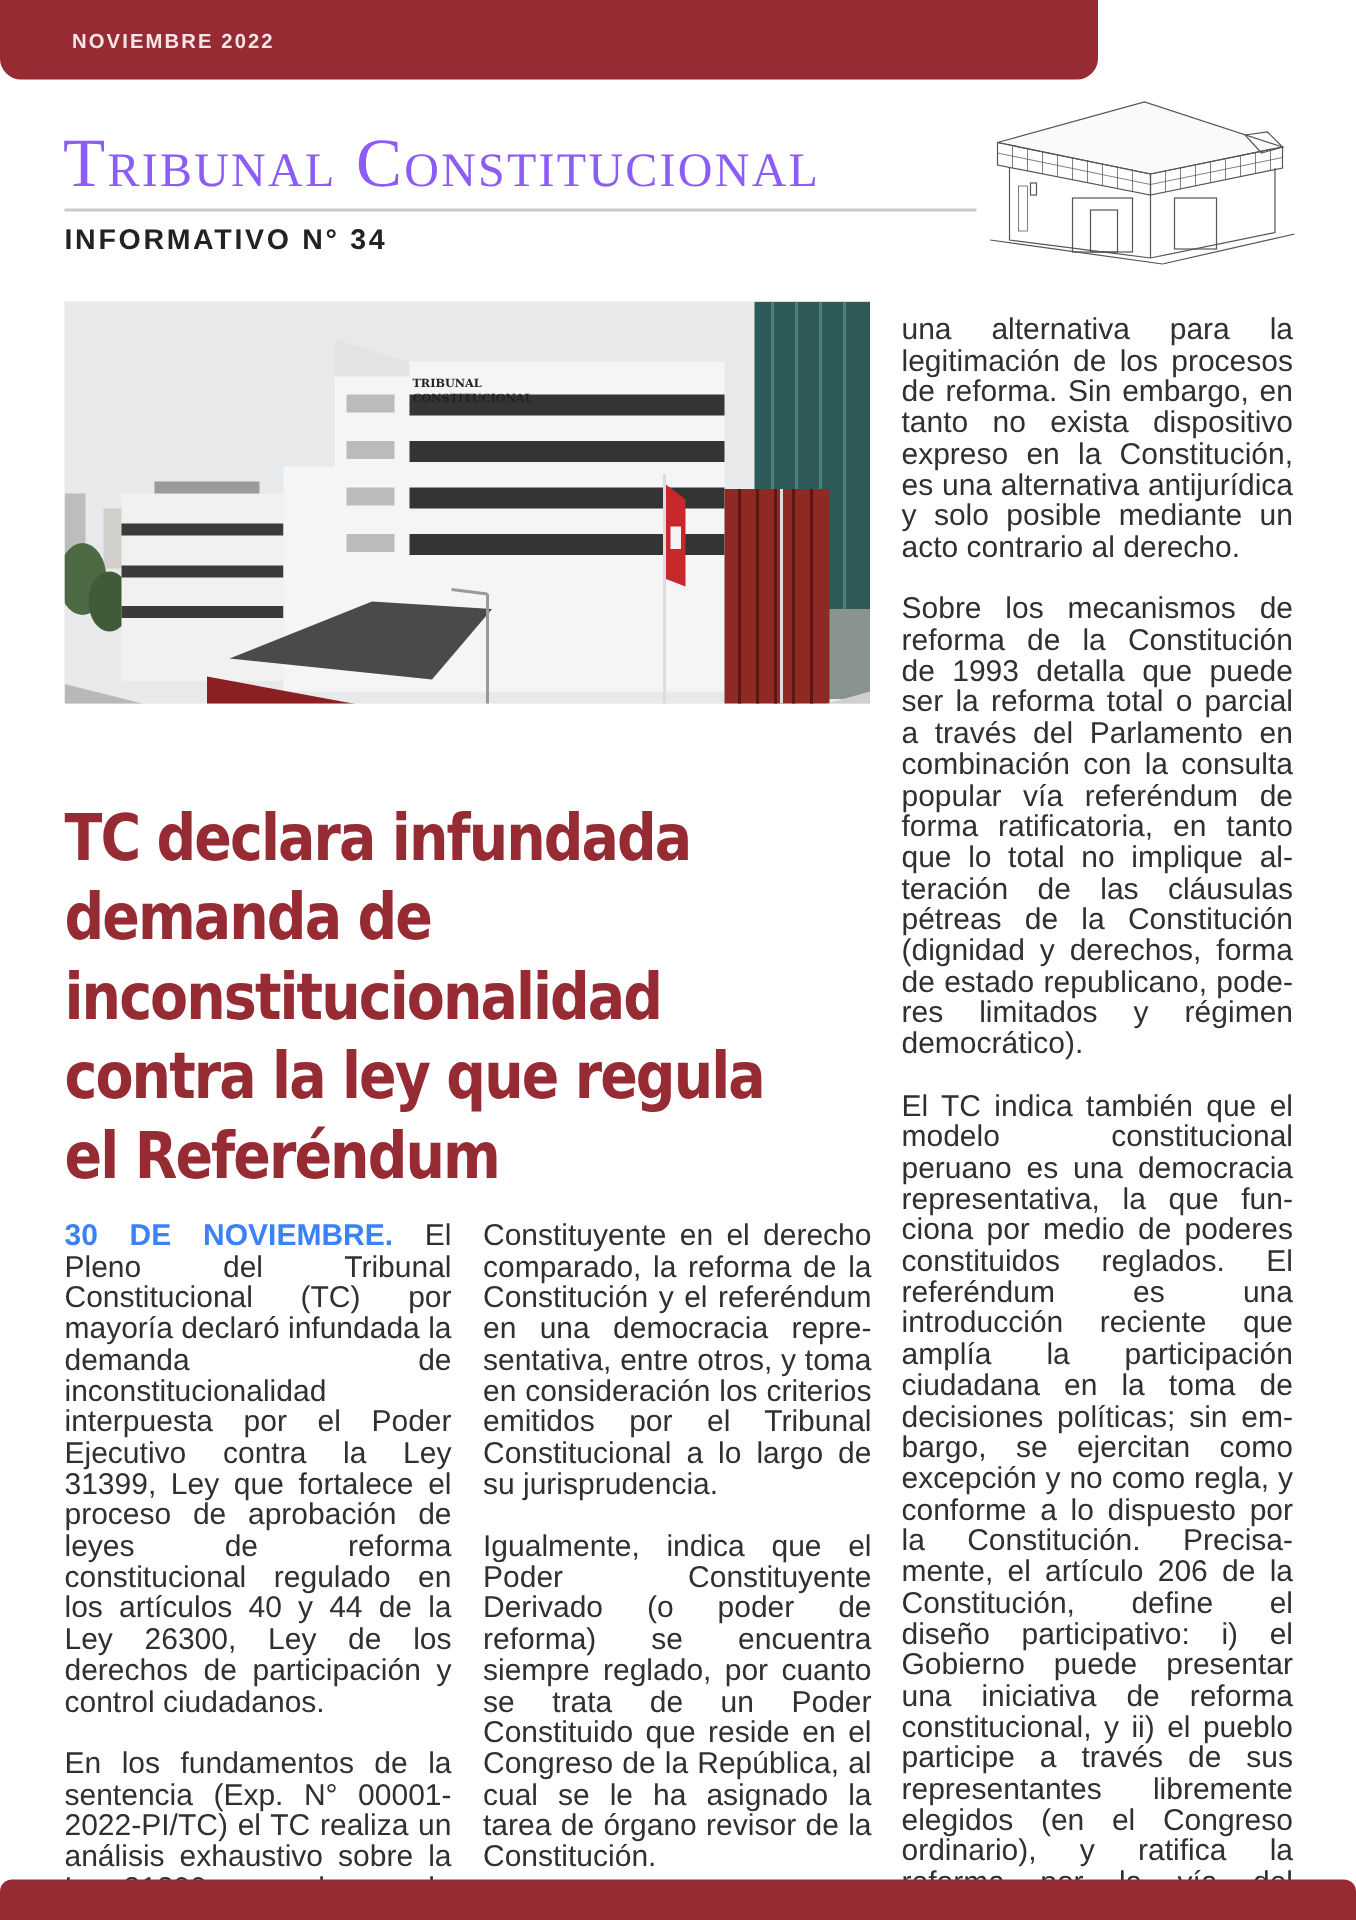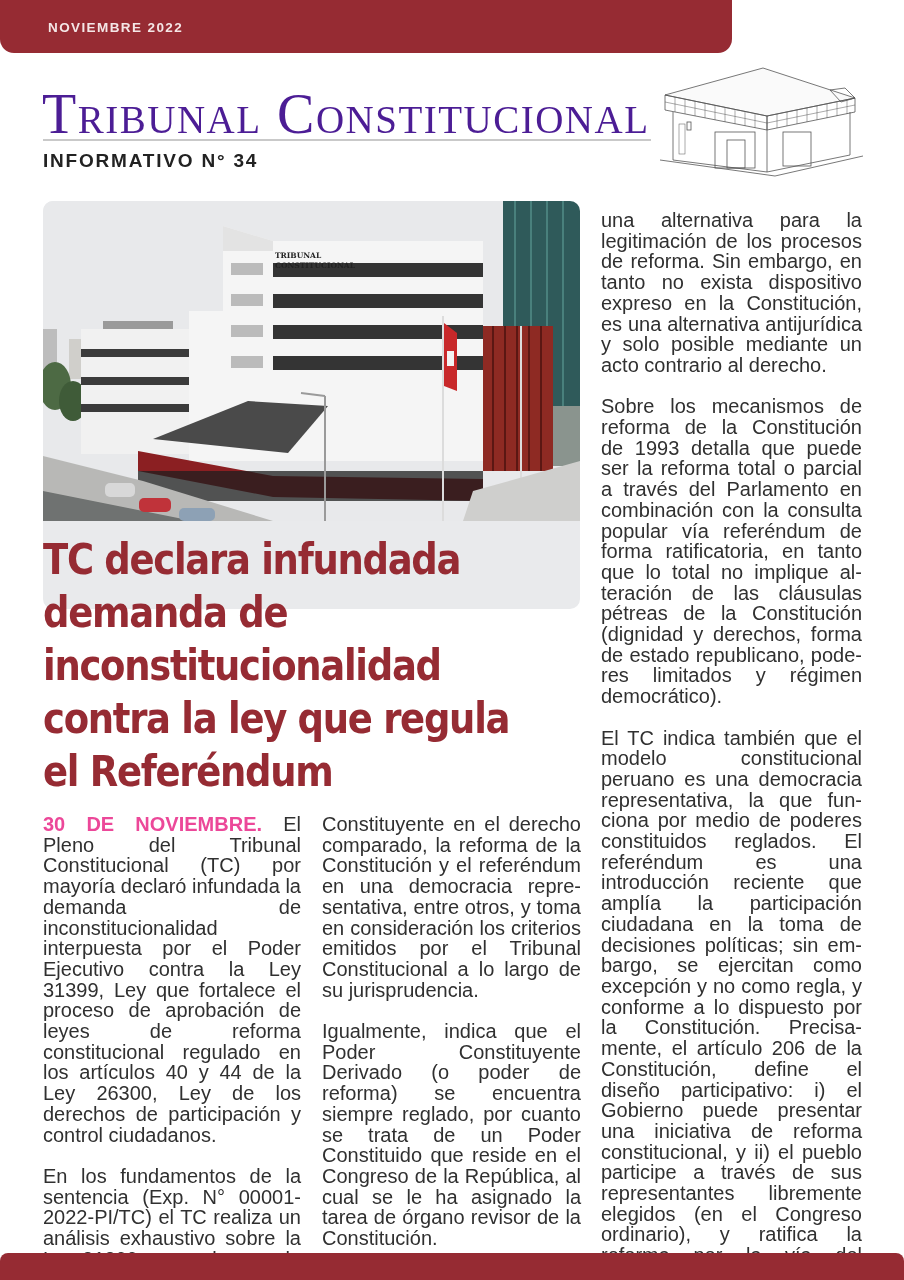--- a/index.html
+++ b/index.html
@@ -11,53 +11,53 @@
     background: #962b33; border-radius: 0 0 14px 14px;
   }
   .top-band .month {
     position: absolute; left: 48px; top: 20px;
     color: #f4e6e6; font-size: 13.5px; font-weight: bold; letter-spacing: 1.4px;
   }
 
   .masthead-title {
     position: absolute; left: 42px; top: 86px;
     font-family: "Liberation Serif", "DejaVu Serif", serif;
-    color: #4c1d95; font-size: 56px; letter-spacing: 1.5px; font-variant: small-caps;
+    color: #8b5cf6; font-size: 46px; letter-spacing: 1.5px; font-variant: small-caps;
     white-space: nowrap; line-height: 1;
   }
   .masthead-rule {
     position: absolute; left: 43px; top: 139px; width: 608px; height: 2px; background: #c9c9c9;
   }
   .issue-label {
     position: absolute; left: 43px; top: 150px;
     font-size: 19px; font-weight: bold; letter-spacing: 1.8px; color: #222;
   }
   .building-sketch { position: absolute; left: 655px; top: 60px; width: 210px; height: 118px; }
 
-  .photo { position: absolute; left: 43px; top: 201px; width: 537px; height: 408px; overflow: hidden; background: #e9eaec; border-radius: 10px; }
+  .photo { position: absolute; left: 43px; top: 201px; width: 537px; height: 268px; overflow: hidden; background: #e9eaec; }
 
   .headline {
     position: absolute; left: 43px; top: 533px; width: 545px;
     font-family: "DejaVu Sans", sans-serif; font-weight: bold; color: #962b33;
     font-size: 43px; line-height: 53px; letter-spacing: -1.5px;
     transform: scaleX(0.86); transform-origin: left top;
     width: 640px;
   }
 
   .col {
     position: absolute; font-size: 20px; line-height: 20.7px; color: #303030;
     text-align: justify; hyphens: manual;
     font-family: "Liberation Sans", sans-serif;
   }
   .col p { margin-bottom: 20.7px; }
   .col p:last-child { margin-bottom: 0; }
   .col-1 { left: 43px; top: 814px; width: 258px; }
   .col-2 { left: 322px; top: 814px; width: 259px; }
   .col-3 { left: 601px; top: 210px; width: 261px; }
-  .dateline { color: #ec4899; font-weight: bold; }
+  .dateline { color: #3b82f6; font-weight: bold; }
 
   .bottom-band {
     position: absolute; left: 0; top: 1253px; width: 904px; height: 27px;
     background: #962b33; border-radius: 8px 8px 0 0;
   }
 </style>
 </head>
 <body>
 
 <div class="top-band">

